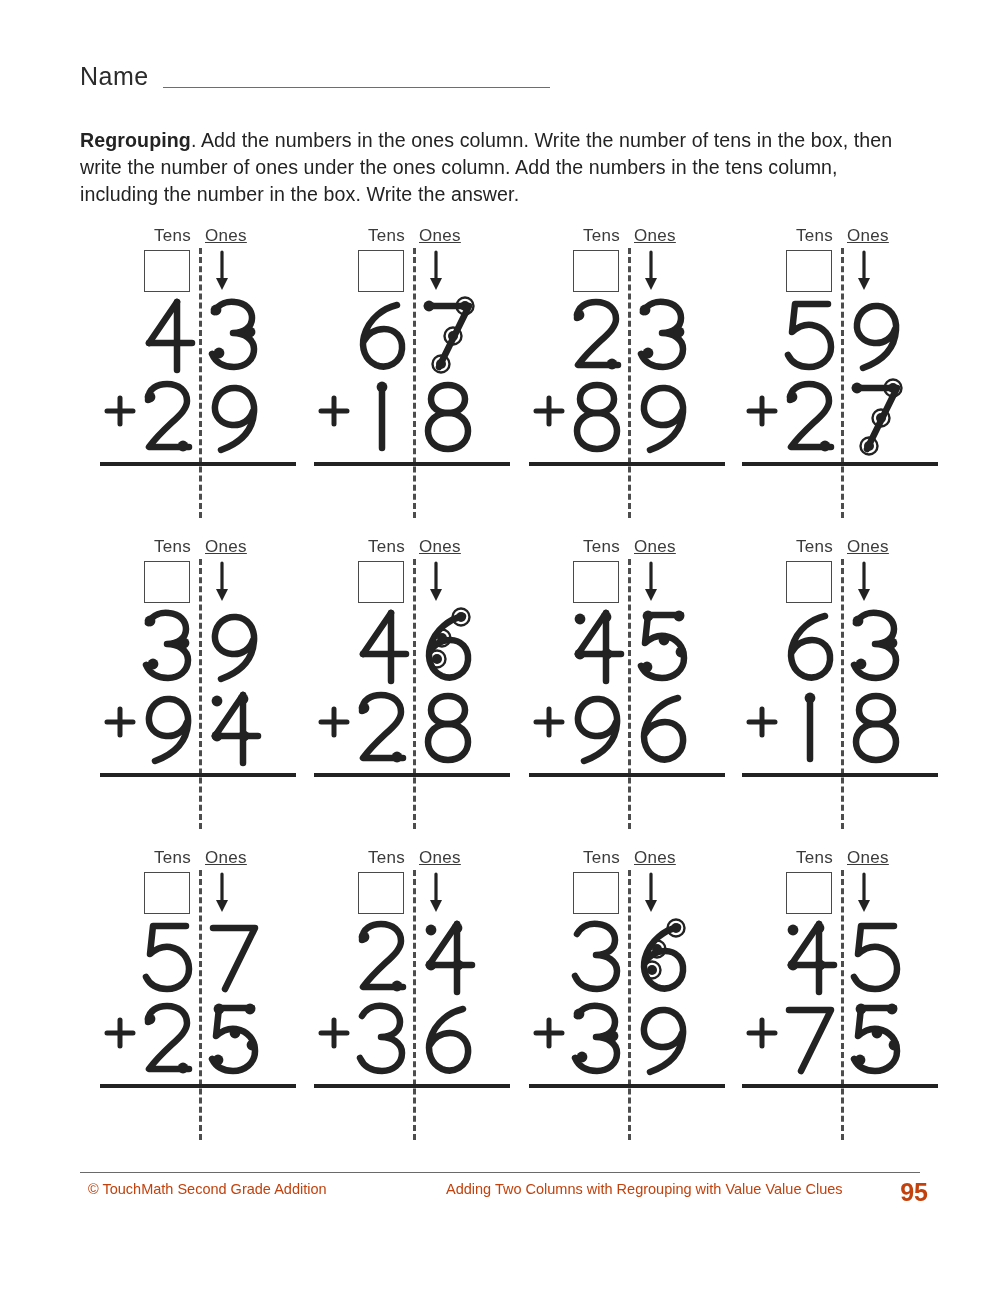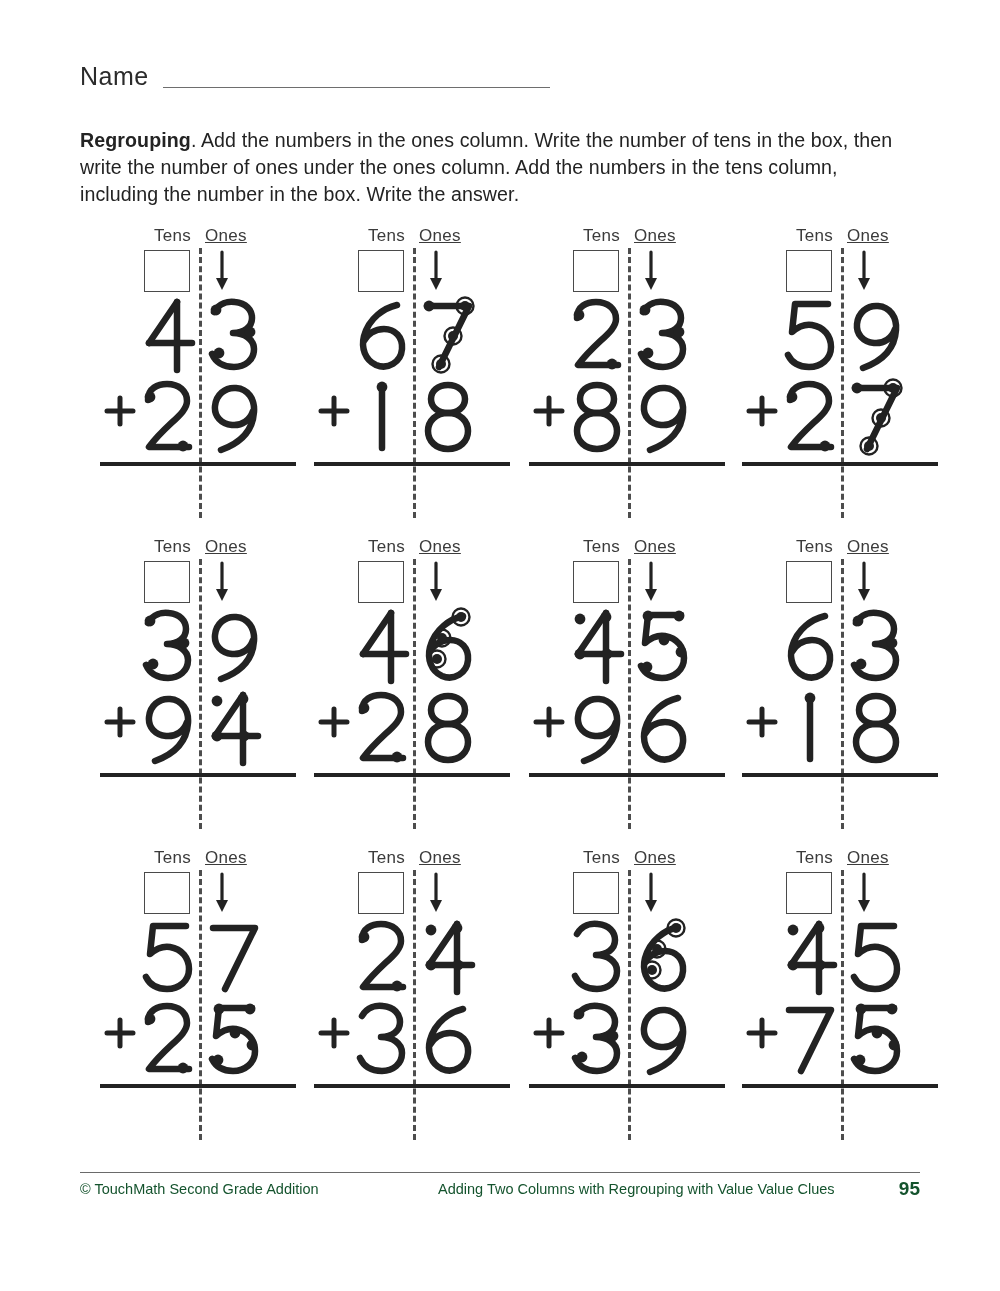--- a/index.html
+++ b/index.html
@@ -175,41 +175,41 @@
   .footer-rule {
     position: absolute;
     left: 80px;
     top: 1172px;
     width: 840px;
     height: 0;
     border-top: 1.3px solid #6a6a6a;
   }
   .footer {
     position: absolute;
-    left: 80px;
+    left: 88px;
     top: 1181px;
     width: 840px;
     height: 22px;
     font-size: 14.5px;
-    color: #14532d;
+    color: #c2410c;
   }
   .footer .f-left {
     position: absolute;
     left: 0; top: 0;
     white-space: nowrap;
   }
   .footer .f-center {
     position: absolute;
     left: 358px; top: 0;
     white-space: nowrap;
   }
   .footer .f-page {
     position: absolute;
     right: 0; top: -3px;
-    font-size: 19px;
+    font-size: 25px;
     font-weight: bold;
   }
 </style>
 </head>
 <body>
 
 <div class="page">
 
   <div class="name-row">
     <span class="name-label">Name</span>

